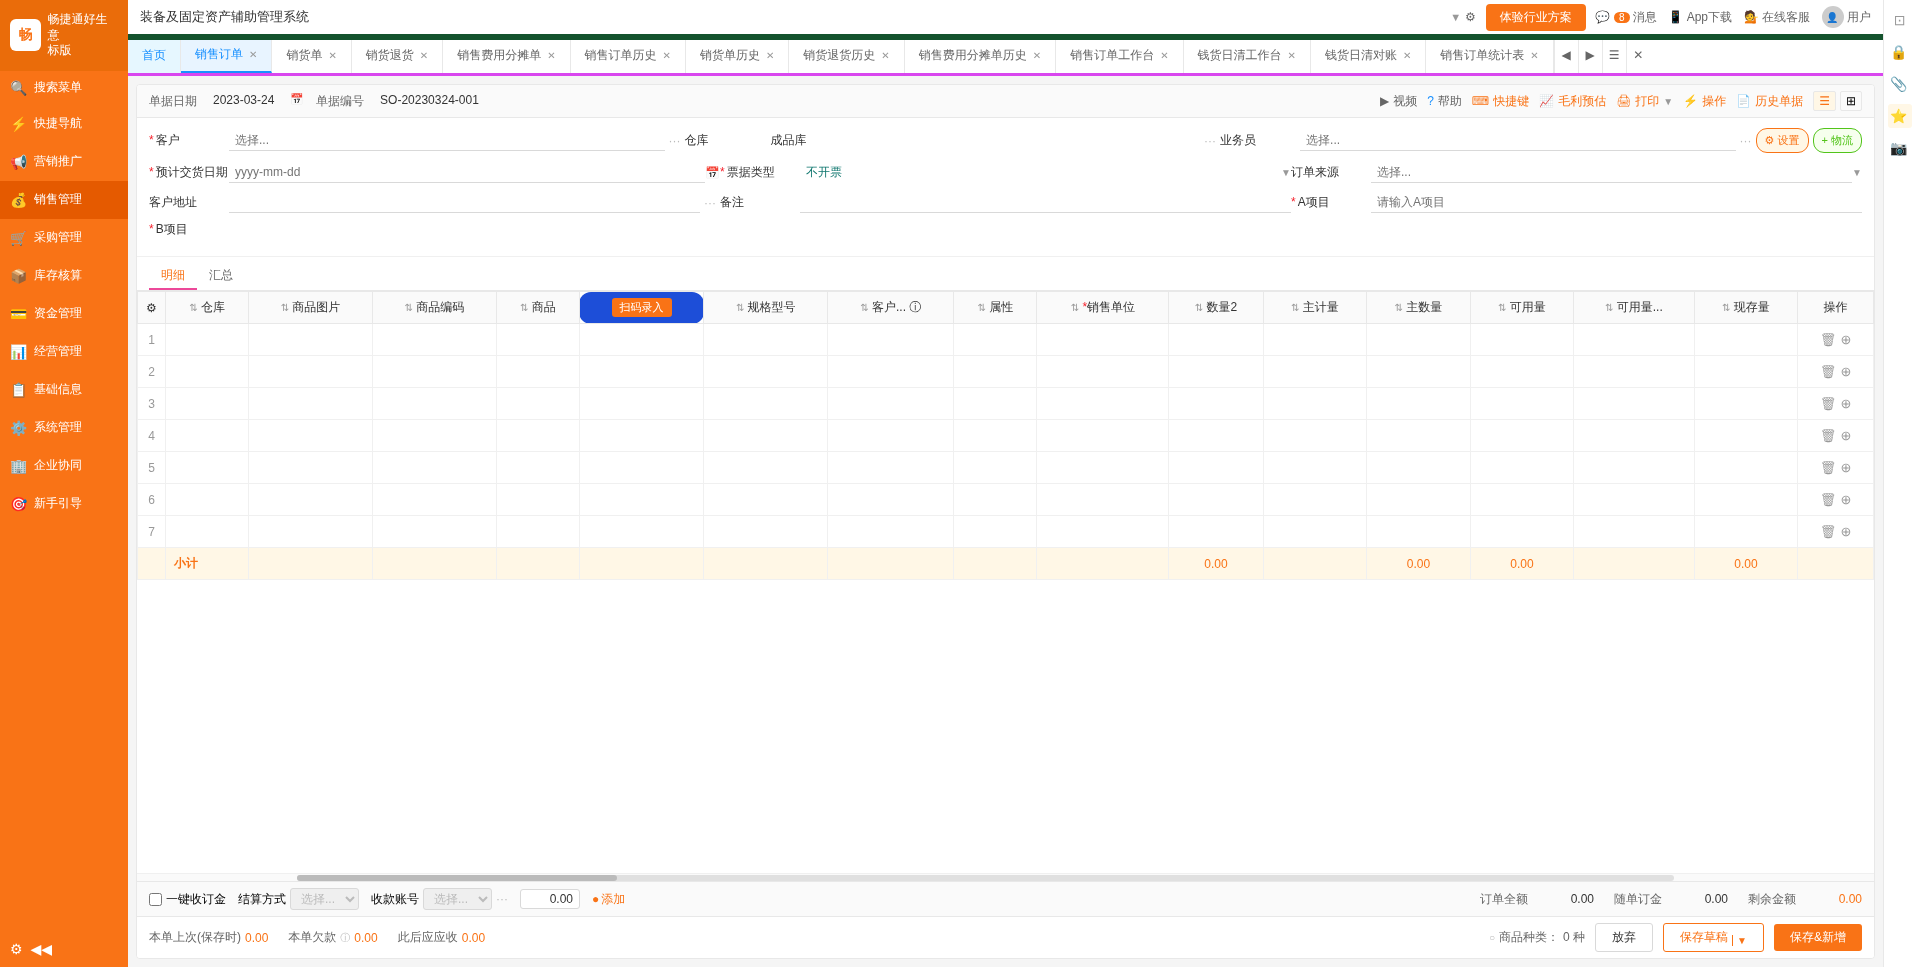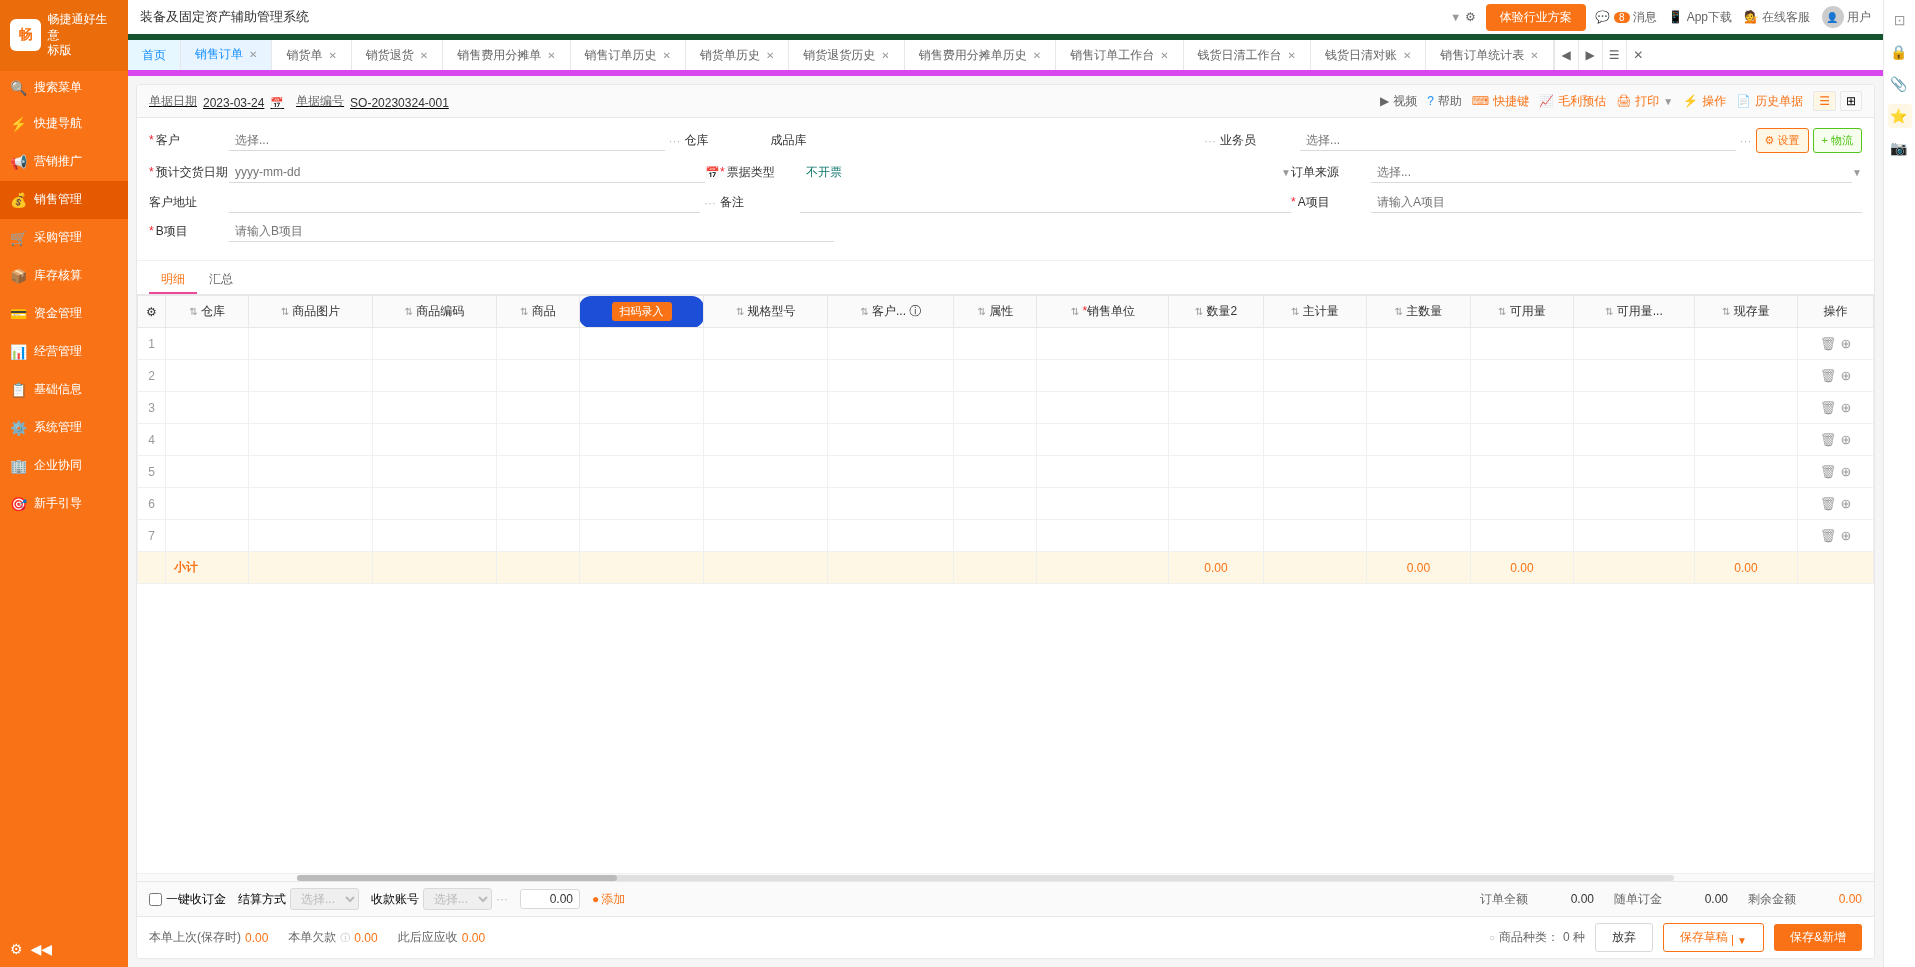--- a/index.html
+++ b/index.html
@@ -22,34 +22,34 @@
 
     
     .topbar { height: 40px; background: #fff; display: flex; align-items: center; padding: 0 12px; gap: 10px; border-bottom: 6px solid #14532d; }
     .topbar-title { font-size: 13px; color: #333; flex: 1; }
     .topbar-btn-orange { background: #f97316; color: #fff; border: none; padding: 5px 14px; border-radius: 4px; cursor: pointer; font-size: 12px; }
     .topbar-icons { display: flex; align-items: center; gap: 12px; color: #666; }
     .topbar-icon { cursor: pointer; display: flex; align-items: center; gap: 3px; font-size: 12px; }
     .badge { background: #f97316; color: #fff; border-radius: 10px; padding: 0 5px; font-size: 10px; min-width: 16px; text-align: center; }
 
     
-    .tabbar { height: 36px; background: #fff; display: flex; align-items: center; border-bottom: 6px solid #d946ef; overflow: hidden; }
+    .tabbar { height: 36px; background: #fff; display: flex; align-items: flex-end; border-bottom: 3px solid #d946ef; overflow: hidden; }
     .tab-item { padding: 0 14px; height: 36px; display: flex; align-items: center; gap: 4px; cursor: pointer; color: #666; font-size: 12px; border-right: 1px solid #e8e8e8; white-space: nowrap; flex-shrink: 0; }
     .tab-item.active { background: #e8f4ff; color: #1890ff; border-bottom: 2px solid #1890ff; }
     .tab-item.home { background: #e6f7ff; color: #1890ff; }
     .tab-close { color: #999; font-size: 10px; margin-left: 2px; }
     .tab-nav-btn { width: 24px; height: 36px; display: flex; align-items: center; justify-content: center; cursor: pointer; color: #666; border-left: 1px solid #e8e8e8; flex-shrink: 0; }
 
     
     .content { flex: 1; background: #f5f5f5; overflow: hidden; display: flex; flex-direction: column; }
     .content-inner { background: #fff; margin: 8px; flex: 1; display: flex; flex-direction: column; overflow: hidden; border-radius: 4px; border: 1px solid #e8e8e8; }
 
     
     .toolbar { display: flex; align-items: center; padding: 6px 12px; gap: 12px; border-bottom: 1px solid #e8e8e8; background: #fafafa; flex-shrink: 0; }
-    .toolbar-field { display: flex; align-items: flex-end; gap: 6px; text-decoration: underline; }
+    .toolbar-field { display: flex; align-items: flex-start; gap: 16px; }
     .toolbar-label { color: #666; }
     .toolbar-value { color: #333; font-weight: 500; }
     .toolbar-icon { color: #999; cursor: pointer; font-size: 11px; }
     .toolbar-right { margin-left: auto; display: flex; align-items: center; gap: 10px; }
     .toolbar-action { display: flex; align-items: center; gap: 4px; cursor: pointer; color: #666; font-size: 12px; }
 
     
     .form-area { padding: 10px 12px; border-bottom: 1px solid #f0f0f0; flex-shrink: 0; }
     .form-row { display: flex; align-items: center; margin-bottom: 8px; gap: 0; }
     .form-field { display: flex; align-items: center; flex: 1; min-width: 0; }
@@ -107,21 +107,21 @@
     .footer-right { margin-left: auto; display: flex; align-items: center; gap: 10px; }
     .footer-count { display: flex; align-items: center; gap: 4px; color: #666; }
     .btn-discard { border: 1px solid #d9d9d9; background: #fff; padding: 5px 16px; border-radius: 3px; cursor: pointer; color: #333; font-size: 12px; }
     .btn-save { border: 1px solid #f97316; background: #fff; color: #f97316; padding: 5px 16px; border-radius: 3px; cursor: pointer; font-size: 12px; display: flex; align-items: flex-end; gap: 4px; }
     .btn-save-new { background: #f97316; color: #fff; border: none; padding: 5px 16px; border-radius: 3px; cursor: pointer; font-size: 12px; }
 
     
     .right-panel { width: 32px; background: #fff; border-left: 1px solid #e8e8e8; display: flex; flex-direction: column; align-items: center; padding: 8px 0; gap: 8px; flex-shrink: 0; }
     .right-panel-icon { width: 24px; height: 24px; display: flex; align-items: center; justify-content: center; cursor: pointer; color: #999; font-size: 14px; border-radius: 3px; }
     .right-panel-icon.active { background: #fff7e6; color: #f97316; }
-    .float-btn { background: #fff7e6; border: 1px solid #f97316; color: #f97316; padding: 4px 8px; border-radius: 3px; cursor: pointer; font-size: 11px; white-space: nowrap; display: flex; align-items: center; gap: 3px; }
+    .float-btn { background: #fff7e6; border: 1px solid #f97316; color: #f97316; padding: 4px 8px; border-radius: 11px; cursor: pointer; font-size: 11px; white-space: nowrap; display: flex; align-items: center; gap: 3px; }
     .float-btn-green { background: #f6ffed; border: 1px solid #52c41a; color: #52c41a; }
 
     .dropdown-arrow { font-size: 10px; color: #999; }
   </style>
 </head>
 <body>
 
 <div class="sidebar">
   <div class="sidebar-logo">
     <div class="sidebar-logo-icon">畅</div>
@@ -378,21 +378,20 @@
           </div>
           <div class="form-field" style="flex:1.2;">
             <span class="form-field-label required">A项目</span>
             <input class="form-field-input" placeholder="请输入A项目" style="">
           </div>
         </div>
 
         <div class="form-row">
           <div class="form-field" style="flex:0.4;">
             <span class="form-field-label required">B项目</span>
-            <input class="form-field-input" placeholder="请输入B项目" style="">
           </div>
         </div>
       </div>
 
       <div class="detail-tabs">
         <div class="detail-tab active">
           <span>明细</span>
         </div>
         <div class="detail-tab">
           <span>汇总</span>

